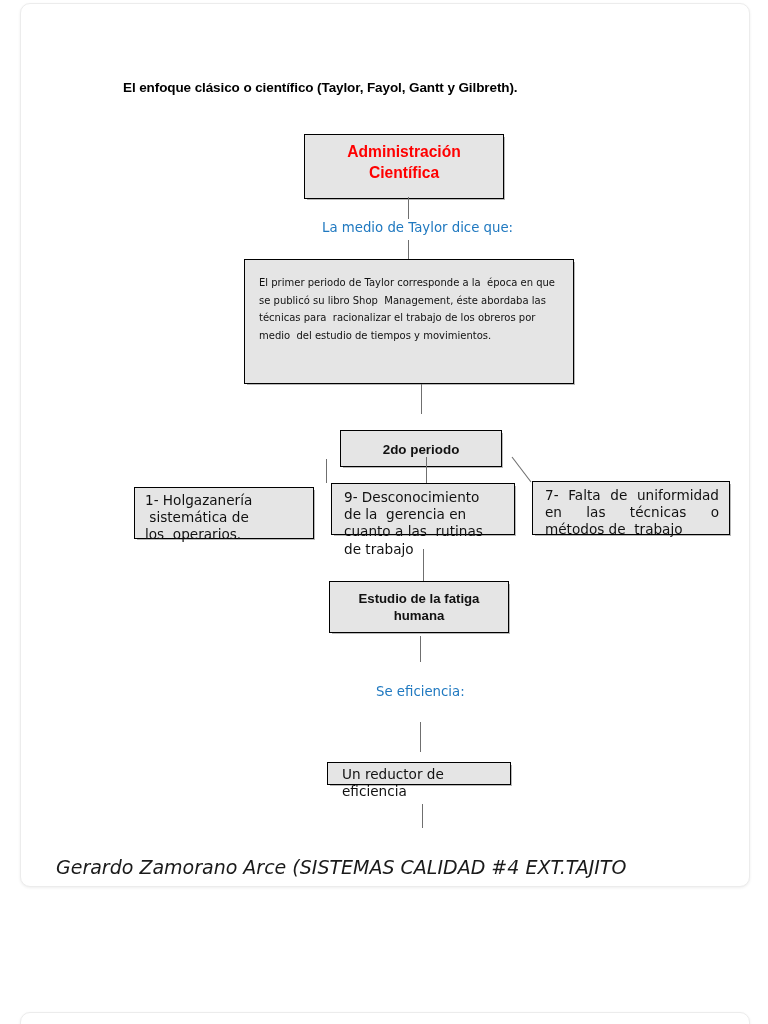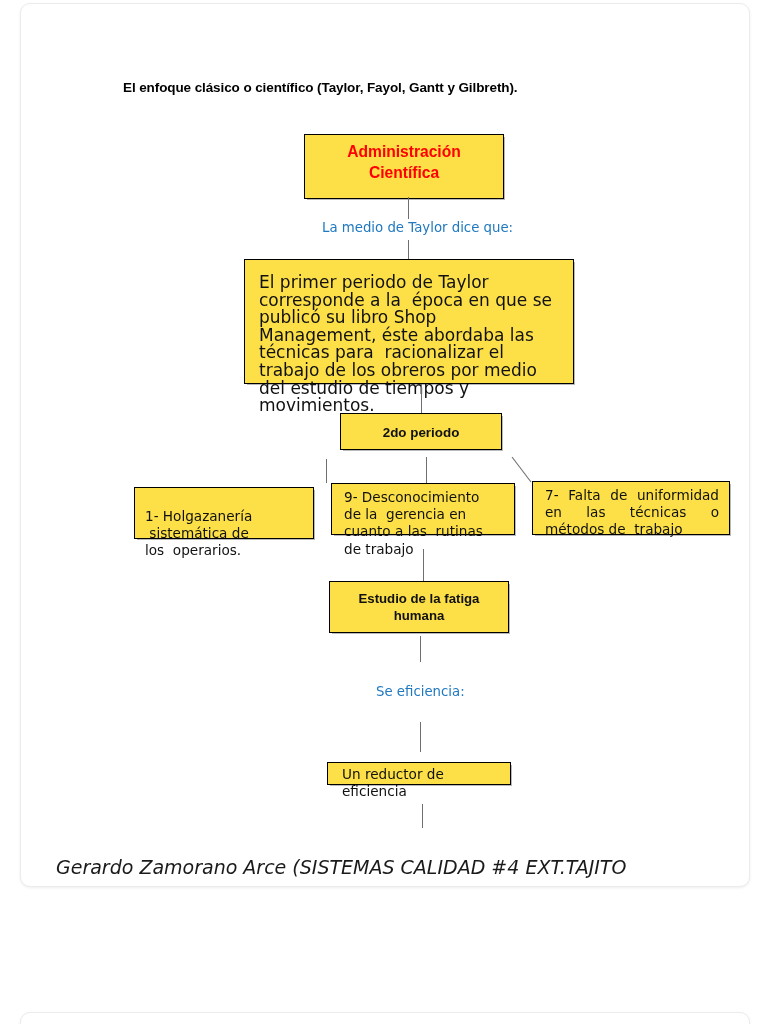--- a/index.html
+++ b/index.html
@@ -37,21 +37,21 @@
     color: #000000;
     white-space: nowrap;
     letter-spacing: -0.1px;
     text-align: right;
   }
 
   
   .node {
     position: absolute;
     box-sizing: border-box;
-    background: #fde047;
+    background: #e5e5e5;
     border: 1.2px solid #000000;
     box-shadow: 2px 2px 0 -1px #b9b9b9;
   }
   .node > .txt {
     position: absolute;
     left: 0;
     right: 0;
     font-family: "DejaVu Sans", sans-serif;
     font-size: 13.6px;
     line-height: 17.2px;
@@ -74,39 +74,39 @@
   }
 
   
   #node-paragraph {
     left: 223px; top: 255px; width: 330px; height: 125px;
   }
   #node-paragraph > .txt {
     top: 14px;
     left: 14px;
     right: 12px;
-    font-size: 17px;
+    font-size: 10px;
     line-height: 17.6px;
   }
 
   
   #node-periodo {
-    left: 319px; top: 409px; width: 162px; height: 37px;
+    left: 319px; top: 426px; width: 162px; height: 37px;
   }
   #node-periodo > .txt {
     top: 10px;
     text-align: center;
     font-family: "Liberation Sans", sans-serif;
     font-weight: bold;
     font-size: 13.4px;
   }
 
   
   #node-r1 { left: 113px; top: 483px; width: 180px; height: 52px; }
-  #node-r1 > .txt { top: 4px; left: 10px; right: 6px; margin-top: 16px; }
+  #node-r1 > .txt { top: 4px; left: 10px; right: 6px; }
 
   #node-r2 { left: 310px; top: 479px; width: 184px; height: 52px; }
   #node-r2 > .txt { top: 5px; left: 12px; right: 6px; overflow: visible; }
 
   #node-r3 { left: 511px; top: 477px; width: 198px; height: 54px; }
   #node-r3 > .txt {
     top: 5px; left: 12px; right: 10px;
     text-align: justify;
     text-align-last: left;
   }

